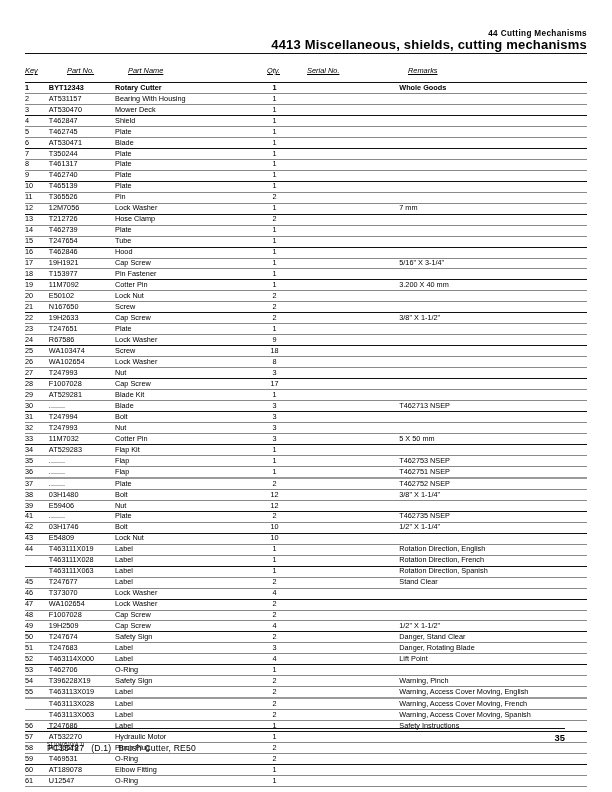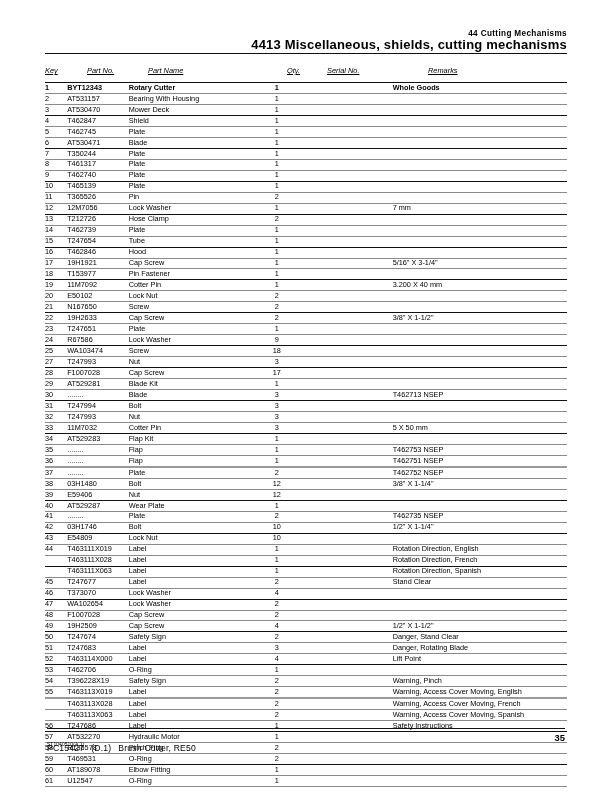--- a/index.html
+++ b/index.html
@@ -14,21 +14,21 @@
     color: #000000;
     position: relative;
     overflow: hidden;
   }
   .page {
     position: absolute;
     left: 0; top: 0;
     width: 612px;
     height: 792px;
     box-sizing: border-box;
-    padding: 0 45px;
+    padding: 0 25px;
   }
 
   
   .page-header {
     padding-top: 28px;
     text-align: right;
   }
   .hdr-line1 {
     font-size: 8.2px;
     font-weight: bold;
@@ -347,20 +347,28 @@
           <td class="c-remarks">&nbsp;</td>
         </tr>
         <tr class="row">
           <td class="c-key">25</td>
           <td class="c-part">WA103474</td>
           <td class="c-name">Screw</td>
           <td class="c-qty">18</td>
           <td class="c-serial">&nbsp;</td>
           <td class="c-remarks">&nbsp;</td>
         </tr>
+        <tr class="row">
+          <td class="c-key">26</td>
+          <td class="c-part">WA102654</td>
+          <td class="c-name">Lock Washer</td>
+          <td class="c-qty">8</td>
+          <td class="c-serial">&nbsp;</td>
+          <td class="c-remarks">&nbsp;</td>
+        </tr>
         <tr class="row group-end">
           <td class="c-key">27</td>
           <td class="c-part">T247993</td>
           <td class="c-name">Nut</td>
           <td class="c-qty">3</td>
           <td class="c-serial">&nbsp;</td>
           <td class="c-remarks">&nbsp;</td>
         </tr>
         <tr class="row">
           <td class="c-key">28</td>
@@ -448,28 +456,20 @@
           <td class="c-name">Bolt</td>
           <td class="c-qty">12</td>
           <td class="c-serial">&nbsp;</td>
           <td class="c-remarks">3/8" X 1-1/4"</td>
         </tr>
         <tr class="row group-end">
           <td class="c-key">39</td>
           <td class="c-part">E59406</td>
           <td class="c-name">Nut</td>
           <td class="c-qty">12</td>
-          <td class="c-serial">&nbsp;</td>
-          <td class="c-remarks">&nbsp;</td>
-        </tr>
-        <tr class="row">
-          <td class="c-key">40</td>
-          <td class="c-part">AT529287</td>
-          <td class="c-name">Wear Plate</td>
-          <td class="c-qty">1</td>
           <td class="c-serial">&nbsp;</td>
           <td class="c-remarks">&nbsp;</td>
         </tr>
         <tr class="row">
           <td class="c-key">41</td>
           <td class="c-part">........</td>
           <td class="c-name">Plate</td>
           <td class="c-qty">2</td>
           <td class="c-serial">&nbsp;</td>
           <td class="c-remarks">T462735 NSEP</td>

